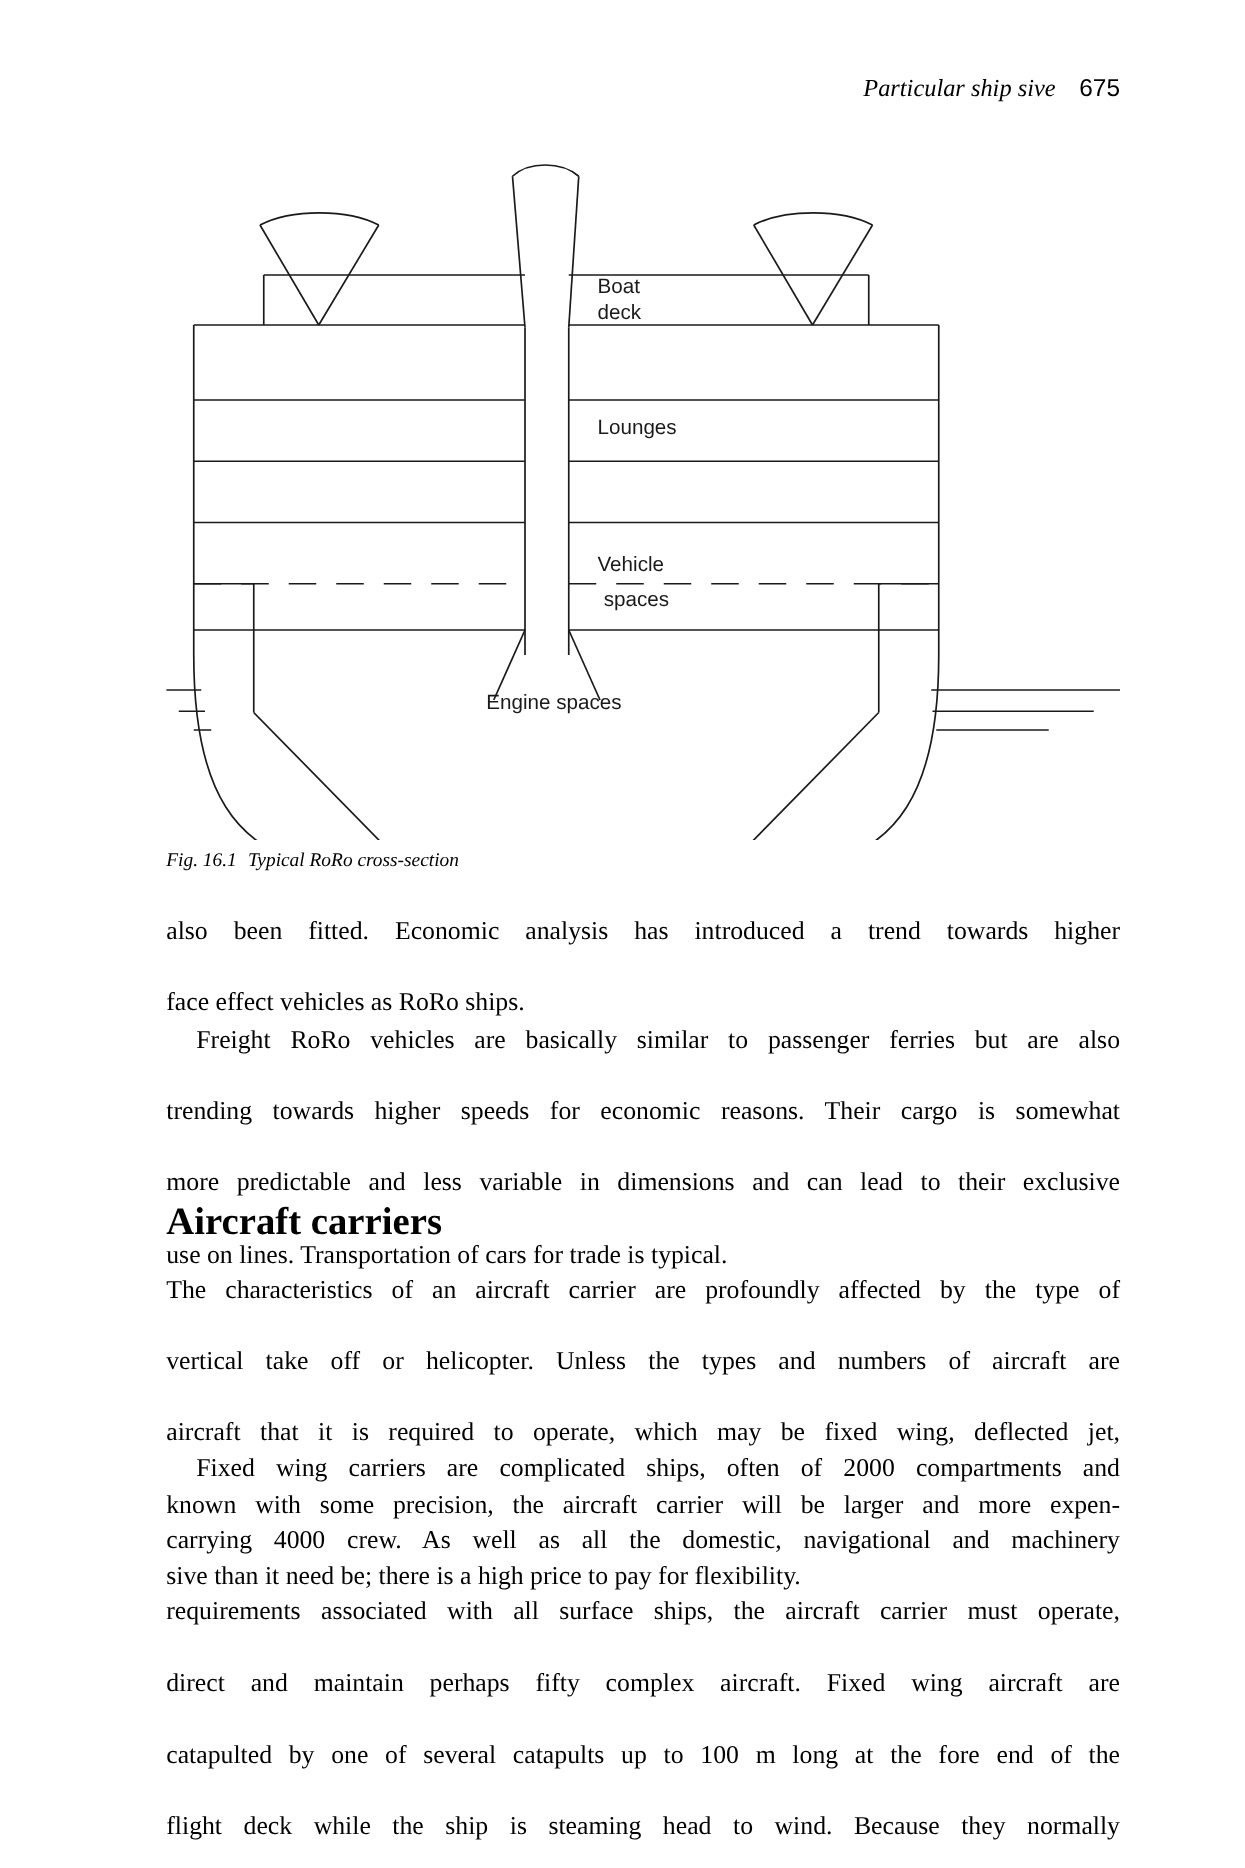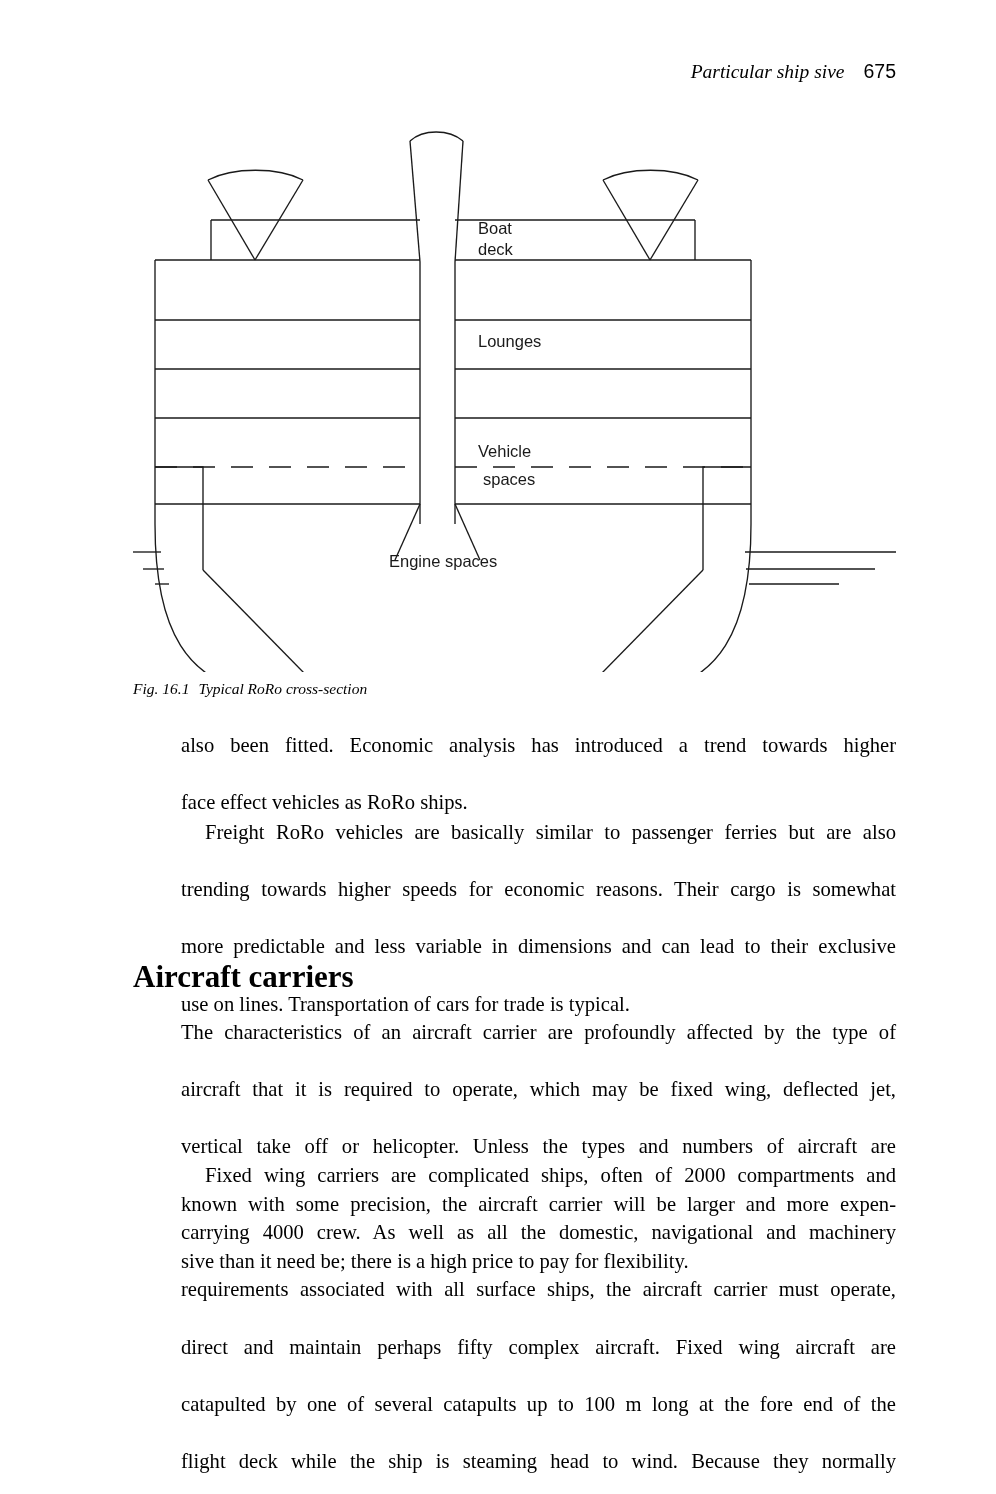--- a/index.html
+++ b/index.html
@@ -84,21 +84,20 @@
     width: 763px;
     font-size: 31px;
     font-weight: bold;
     line-height: 28px;
   }
 
   
   .jline {
     display: block;
     text-align: justify;
-    margin-left: 48px;
   }
   .jline:after {
     content: "";
     display: inline-block;
     width: 100%;
   }
   .jline.last:after { display: none; }
 </style>
 </head>
 <body>
@@ -206,22 +205,22 @@
       <span class="jline">more predictable and less variable in dimensions and can lead to their exclusive</span>
       <span class="jline last">use on lines. Transportation of cars for trade is typical.</span>
     </p>
   </div>
 
   <div class="section-heading" style="top:963px;">Aircraft carriers</div>
 
   <div class="body-block" style="top:1018px;">
     <p class="para">
       <span class="jline">The characteristics of an aircraft carrier are profoundly affected by the type of</span>
+      <span class="jline">vertical take off or helicopter. Unless the types and numbers of aircraft are</span>
       <span class="jline">aircraft that it is required to operate, which may be fixed wing, deflected jet,</span>
-      <span class="jline">vertical take off or helicopter. Unless the types and numbers of aircraft are</span>
       <span class="jline">known with some precision, the aircraft carrier will be larger and more expen-</span>
       <span class="jline last">sive than it need be; there is a high price to pay for flexibility.</span>
     </p>
   </div>
 
   <div class="body-block" style="top:1161px;">
     <p class="para">
       <span class="jline" style="text-indent:24px;">Fixed wing carriers are complicated ships, often of 2000 compartments and</span>
       <span class="jline">carrying 4000 crew. As well as all the domestic, navigational and machinery</span>
       <span class="jline">requirements associated with all surface ships, the aircraft carrier must operate,</span>

